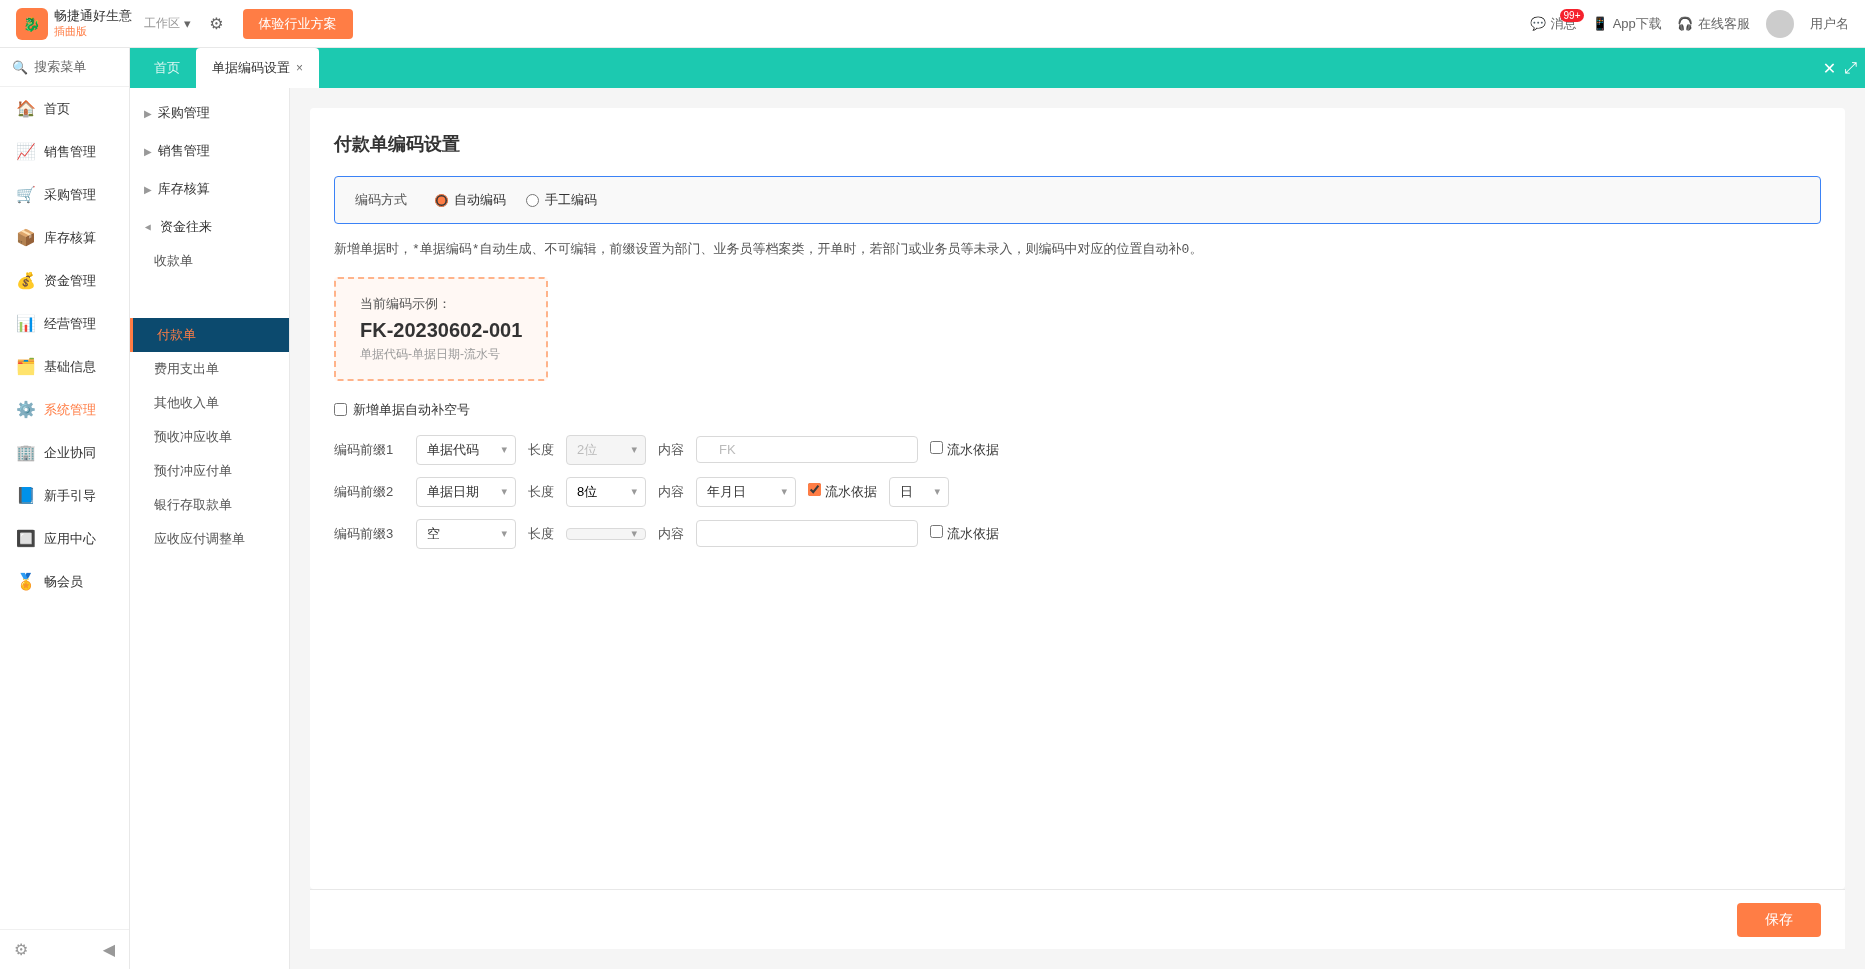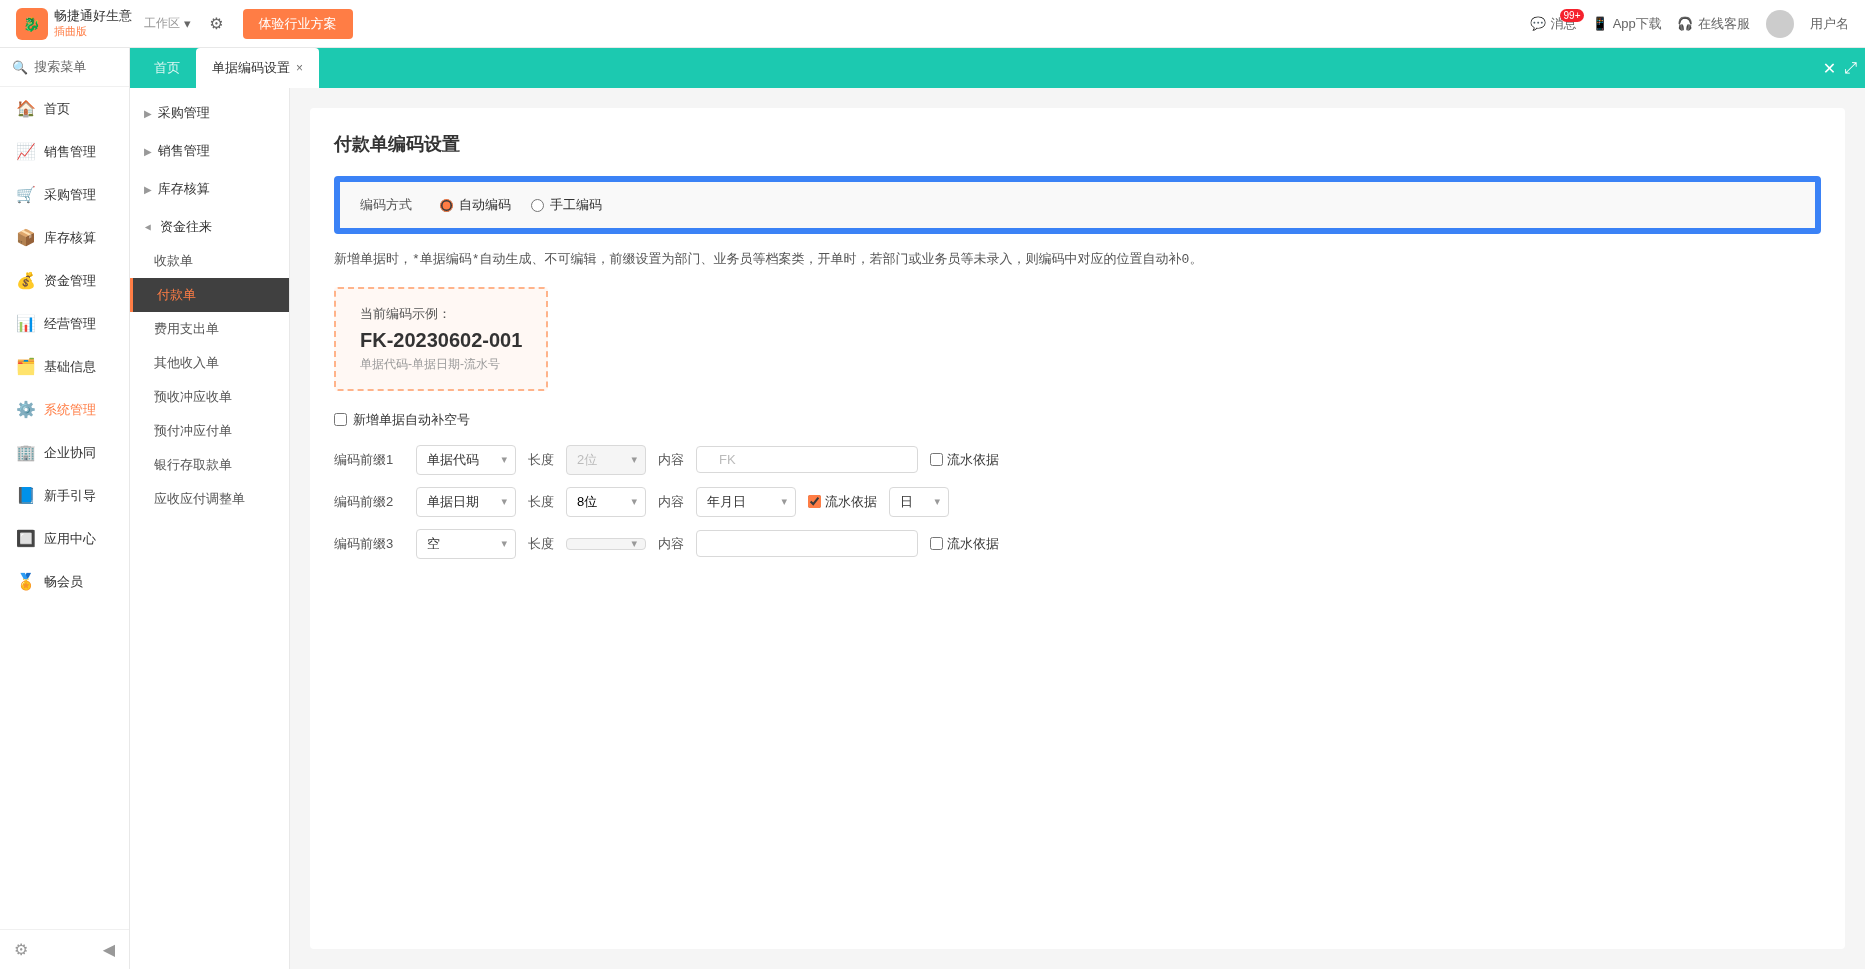--- a/index.html
+++ b/index.html
@@ -112,21 +112,21 @@
       cursor: pointer;
     }
     .sec-group-title .arrow { font-size: 10px; color: #999; }
     .sec-group-title.expanded .arrow { transform: rotate(90deg); }
     .sec-item {
       padding: 8px 14px 8px 24px;
       font-size: 13px;
       color: #555;
       cursor: pointer;
     }
-    .sec-item.active { color: #ff7d45; background: #404040; border-left: 3px solid #ff7d45; }
+    .sec-item.active { color: #ff7d45; background: #0c4a6e; border-left: 3px solid #ff7d45; margin-top: 40px; }
 
     
     .main-content {
       flex: 1;
       overflow-y: auto;
       background: #f5f5f5;
       padding: 20px;
       display: flex;
       flex-direction: column;
     }
@@ -134,21 +134,21 @@
       background: #fff;
       border-radius: 4px;
       padding: 24px;
       flex: 1;
     }
     .page-title { font-size: 18px; font-weight: bold; color: #333; margin-bottom: 20px; }
 
     
     .section-card {
       background: #f9f9f9;
-      border: 6px solid #3b82f6;
+      border: 1px solid #3b82f6;
       border-radius: 4px;
       padding: 14px 20px;
       margin-bottom: 16px;
     }
     .radio-group { display: flex; align-items: center; gap: 20px; }
     .radio-item { display: flex; align-items: center; gap: 6px; font-size: 13px; color: #333; cursor: pointer; }
     .radio-item input[type="radio"] { accent-color: #ff7d45; }
 
     
     .info-text { font-size: 13px; color: #555; margin-bottom: 16px; line-height: 1.6; font-family: Liberation Mono, monospace; }
@@ -164,21 +164,21 @@
     }
     .preview-code { font-size: 20px; font-weight: bold; color: #333; }
     .preview-desc { font-size: 12px; color: #999; margin-top: 4px; }
 
     
     .checkbox-row { display: flex; align-items: center; gap: 6px; font-size: 13px; color: #333; margin-bottom: 16px; cursor: pointer; }
     .checkbox-row input[type="checkbox"] { accent-color: #ff7d45; }
     .form-row { display: flex; align-items: center; gap: 12px; flex-wrap: wrap; }
     .form-label { font-size: 13px; color: #555; width: 70px; flex-shrink: 0; }
     .form-field-label { font-size: 13px; color: #555; }
-    .checkbox-inline { display: flex; align-items: center; gap: 4px; font-size: 13px; color: #333; cursor: pointer; }
+    .checkbox-inline { display: flex; align-items: flex-start; gap: 4px; font-size: 13px; color: #333; cursor: pointer; }
     .checkbox-inline input[type="checkbox"] { accent-color: #ff7d45; }
 
     
     .separator-section { display: flex; align-items: center; gap: 12px; margin-bottom: 16px; }
     .separator-label { font-size: 13px; color: #555; }
     .separator-options { display: flex; align-items: center; gap: 16px; }
     .separator-option { display: flex; align-items: center; gap: 6px; font-size: 13px; color: #333; cursor: pointer; }
     .separator-option input[type="radio"] { accent-color: #ff7d45; }
 
     
@@ -515,17 +515,20 @@
               <input type="checkbox" style="">
               <span>流水依据</span>
             </label>
           </div>
 
           
 
           
         </div>
 
+        <div class="bottom-bar">
+          <button class="save-btn">保存</button>
+        </div>
       </div>
 
     </div>
   </div>
 </div>
 
 </body></html>

